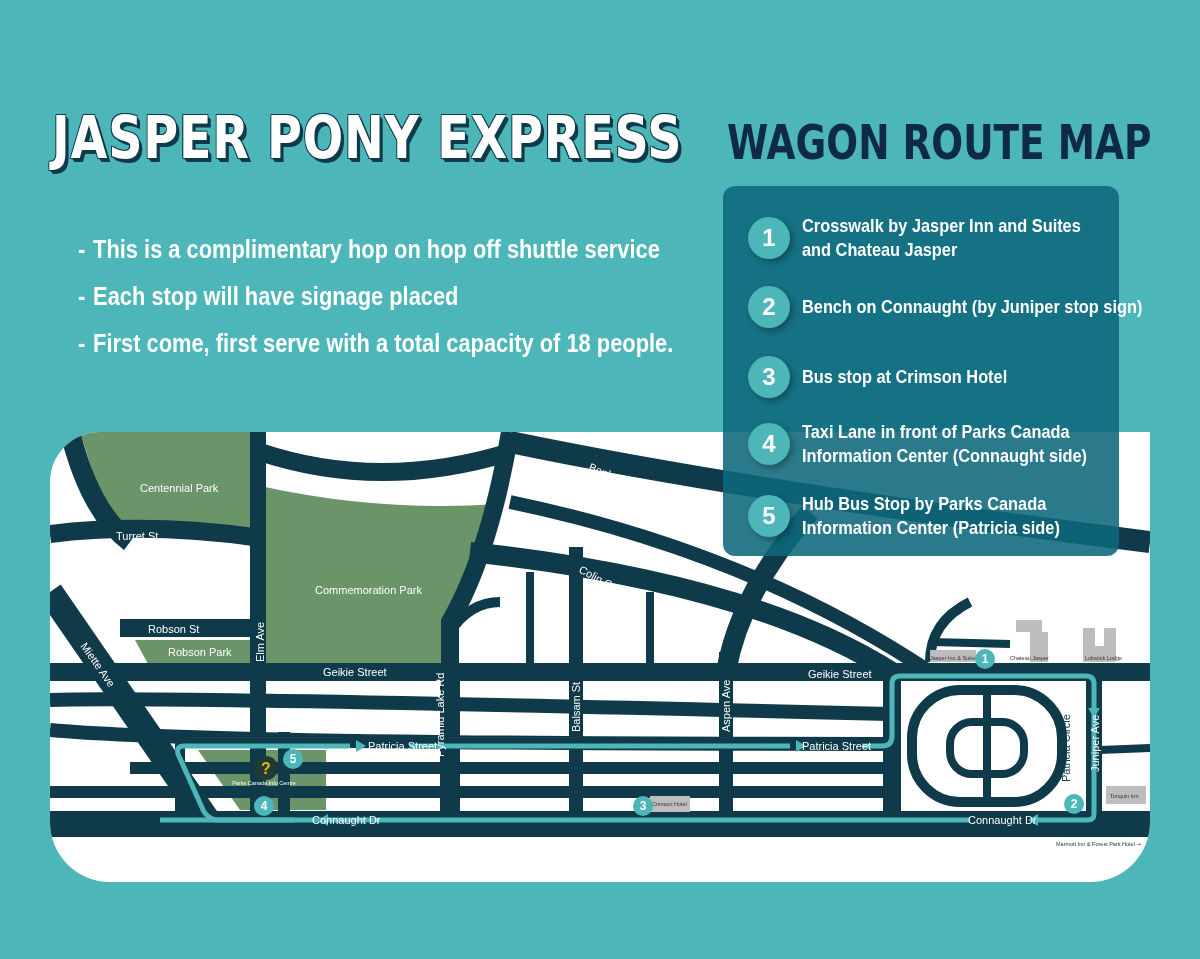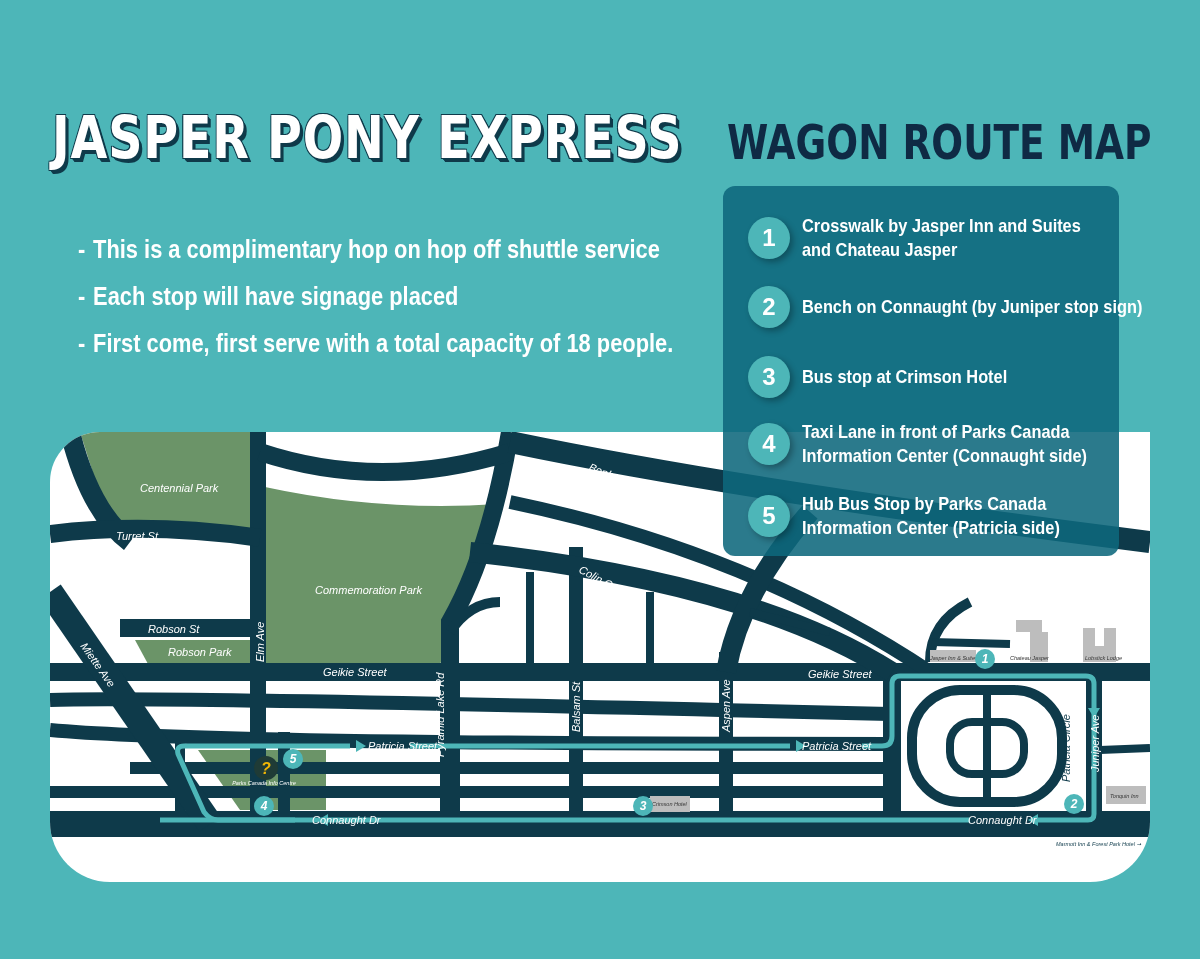--- a/index.html
+++ b/index.html
@@ -3,21 +3,21 @@
 <meta charset="utf-8">
 <style>
   html, body { margin:0; padding:0; }
   body { width:1200px; height:959px; background:#4db6b8; position:relative; overflow:hidden; font-family:"Liberation Sans", sans-serif; }
   .title-main { position:absolute; left:52px; top:104px; font-family:"DejaVu Sans", sans-serif; font-weight:bold; font-size:58px; letter-spacing:1px; color:#ffffff; transform:scaleX(0.82); transform-origin:left top;
     text-shadow: 2px 2px 0 #0f3a4a, 3px 3px 0 #0f3a4a, -1px -1px 0 #0f3a4a, 1px -1px 0 #0f3a4a, -1px 1px 0 #0f3a4a, 4px 4px 0 #0f3a4a; white-space:nowrap; }
   .title-sub { position:absolute; left:727px; top:114px; font-family:"DejaVu Sans", sans-serif; font-weight:bold; font-size:48px; color:#0f2a44; transform:scaleX(0.78); transform-origin:left top; white-space:nowrap; }
   .bullets { position:absolute; left:78px; top:226px; margin:0; padding:0; list-style:none; }
   .bullets li { color:#fff; font-weight:bold; font-size:26px; line-height:47px; transform:scaleX(0.84); transform-origin:left center; white-space:nowrap; }
   .bullets li .dash { display:inline-block; width:18px; }
-  .map-wrap { position:absolute; left:50px; top:432px; width:1100px; height:450px; background:#fff; border-radius:50px 0 60px 60px; overflow:hidden;font-style:italic; }
+  .map-wrap { position:absolute; left:50px; top:432px; width:1100px; height:450px; background:#fff; border-radius:50px 0 60px 60px; overflow:hidden; }
   .map-wrap svg { position:absolute; left:0; top:0; }
   .legend { position:absolute; left:723px; top:186px; width:396px; height:370px; background:rgba(14,104,124,0.88); border-radius:12px; box-sizing:border-box; padding-top:28px; }
   .legend-item { position:absolute; left:25px; display:flex; align-items:center; }
   .legend-num { width:42px; height:42px; border-radius:50%; background:#4db6b8; color:#fff; font-weight:bold; font-size:24px; display:flex; align-items:center; justify-content:center; box-shadow:3px 3px 6px rgba(0,0,0,0.3); flex:none; }
   .legend-text { margin-left:12px; color:#fff; font-weight:bold; font-size:19px; line-height:24px; transform:scaleX(0.86); transform-origin:left center; white-space:nowrap; }
   .lbl { font-family:"Liberation Sans", sans-serif; }
 </style>
 </head>
 <body>
 

